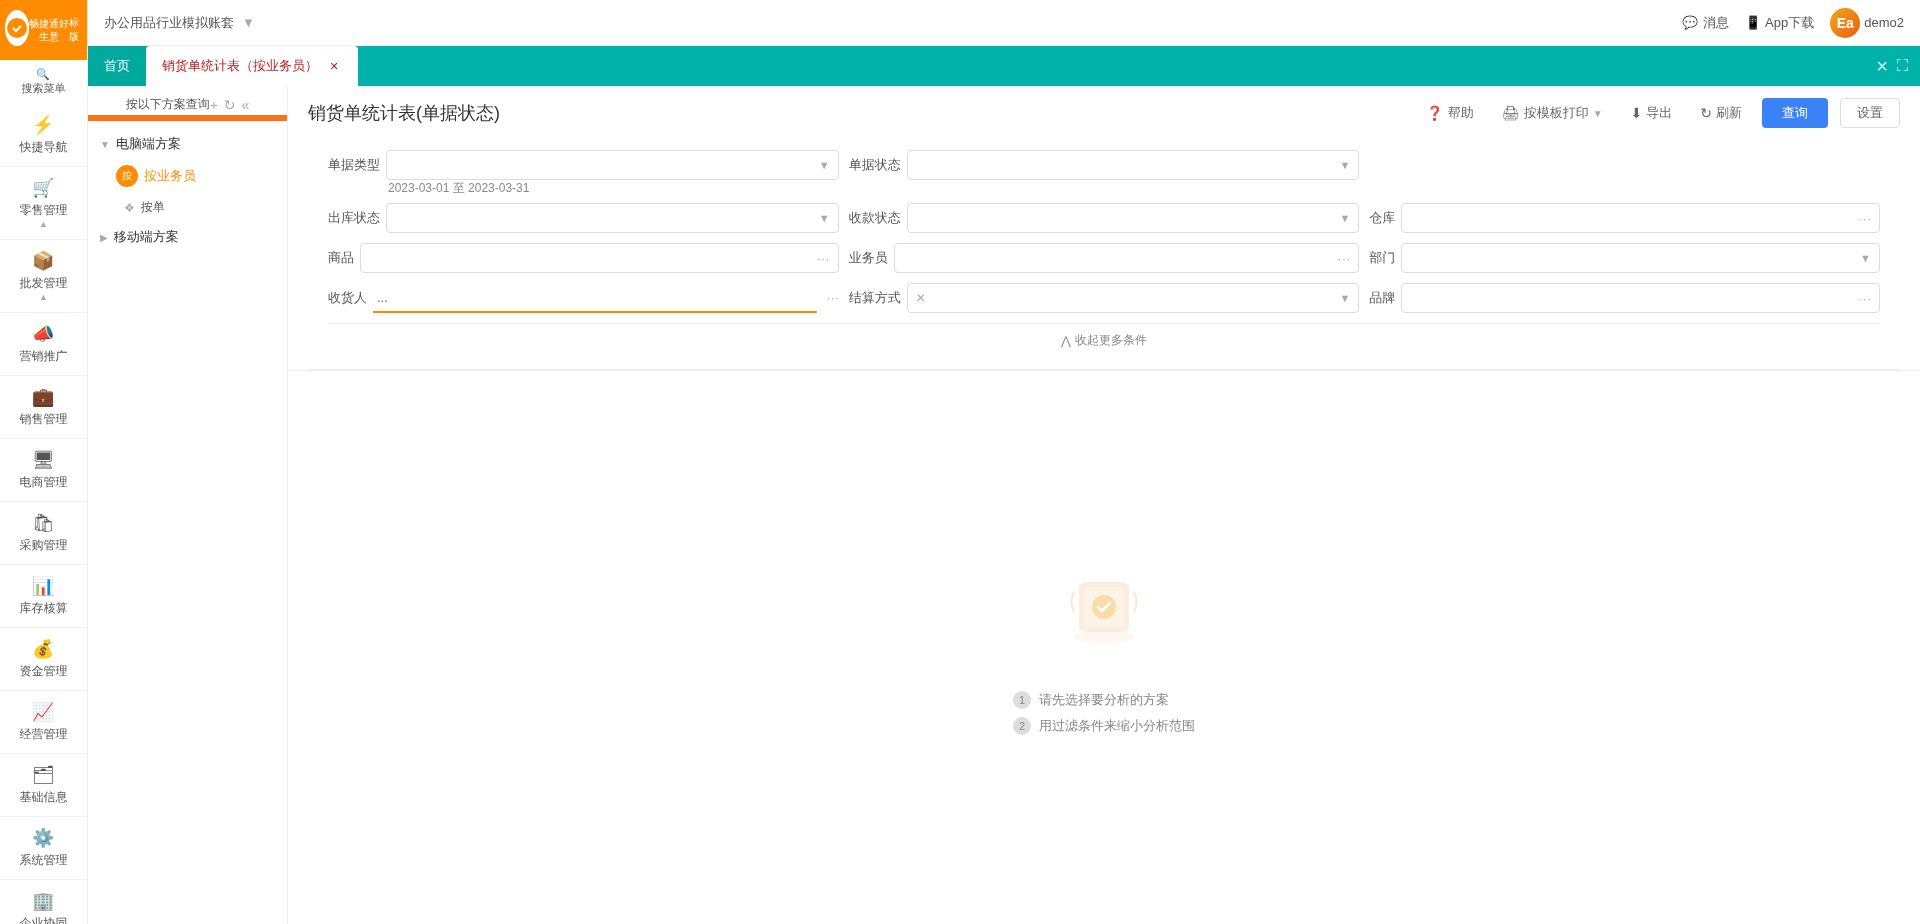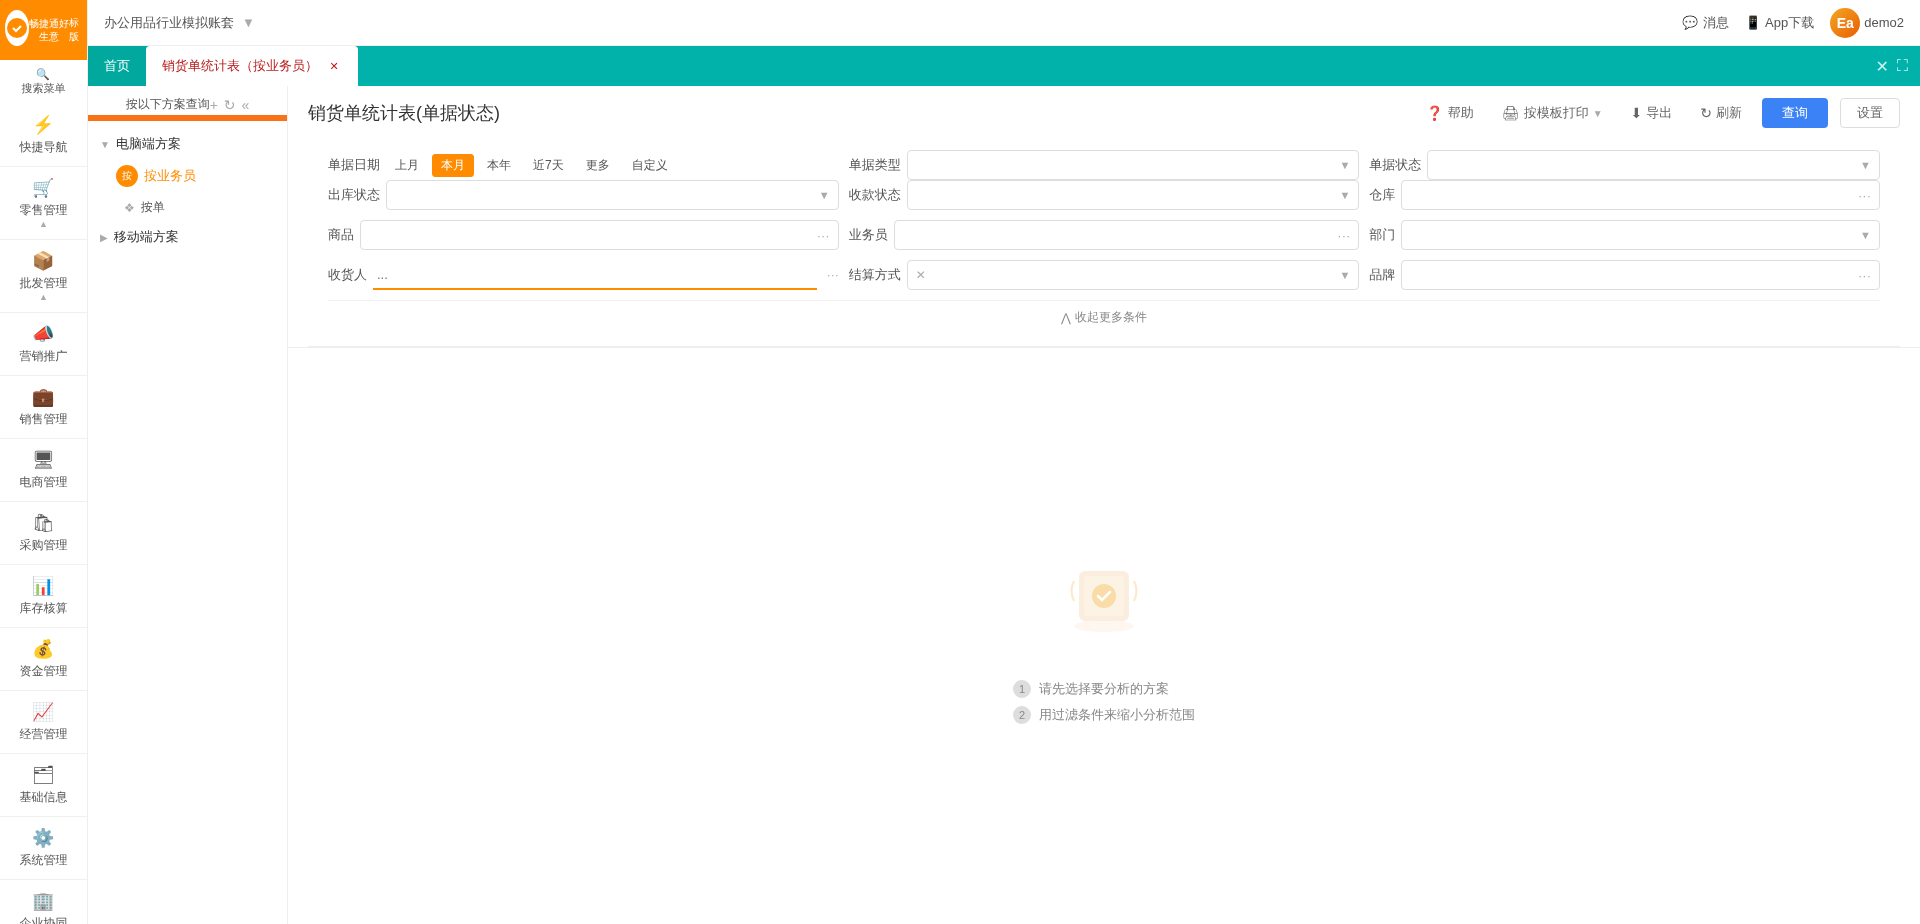--- a/index.html
+++ b/index.html
@@ -600,49 +600,41 @@
             </div>
             <button class="btn-primary">查询</button>
             <button class="btn-setting">设置</button>
           </div>
         </div>
 
         <div class="filter-area">
 
           <div class="filter-group">
 
-            <div class="filter-field">
-              <label>单据日期</label>
-              <div class="date-filter">
-                <span class="date-btn">上月</span>
-                <span class="date-btn active">本月</span>
-                <span class="date-btn">本年</span>
-                <span class="date-btn">近7天</span>
-                <span class="date-btn">更多</span>
-                <span class="date-btn">自定义</span>
-              </div>
-            </div>
 
             <div class="filter-field">
               <label>单据类型</label>
               <div class="filter-select" style="flex:1;">
                 <span></span>
                 <span class="fs-arrow">▼</span>
               </div>
             </div>
 
             <div class="filter-field">
               <label>单据状态</label>
               <div class="filter-select" style="flex:1;">
                 <span></span>
                 <span class="fs-arrow">▼</span>
               </div>
             </div>
           </div>
 
+          <div style="margin-bottom:6px;padding-left:56px;">
+            <span class="date-range">2023-03-01 至 2023-03-31</span>
+          </div>
 
           <div class="filter-group">
             <div class="filter-field">
               <label>出库状态</label>
               <div class="filter-select" style="flex:1;">
                 <span></span>
                 <span class="fs-arrow">▼</span>
               </div>
             </div>
             <div class="filter-field">

